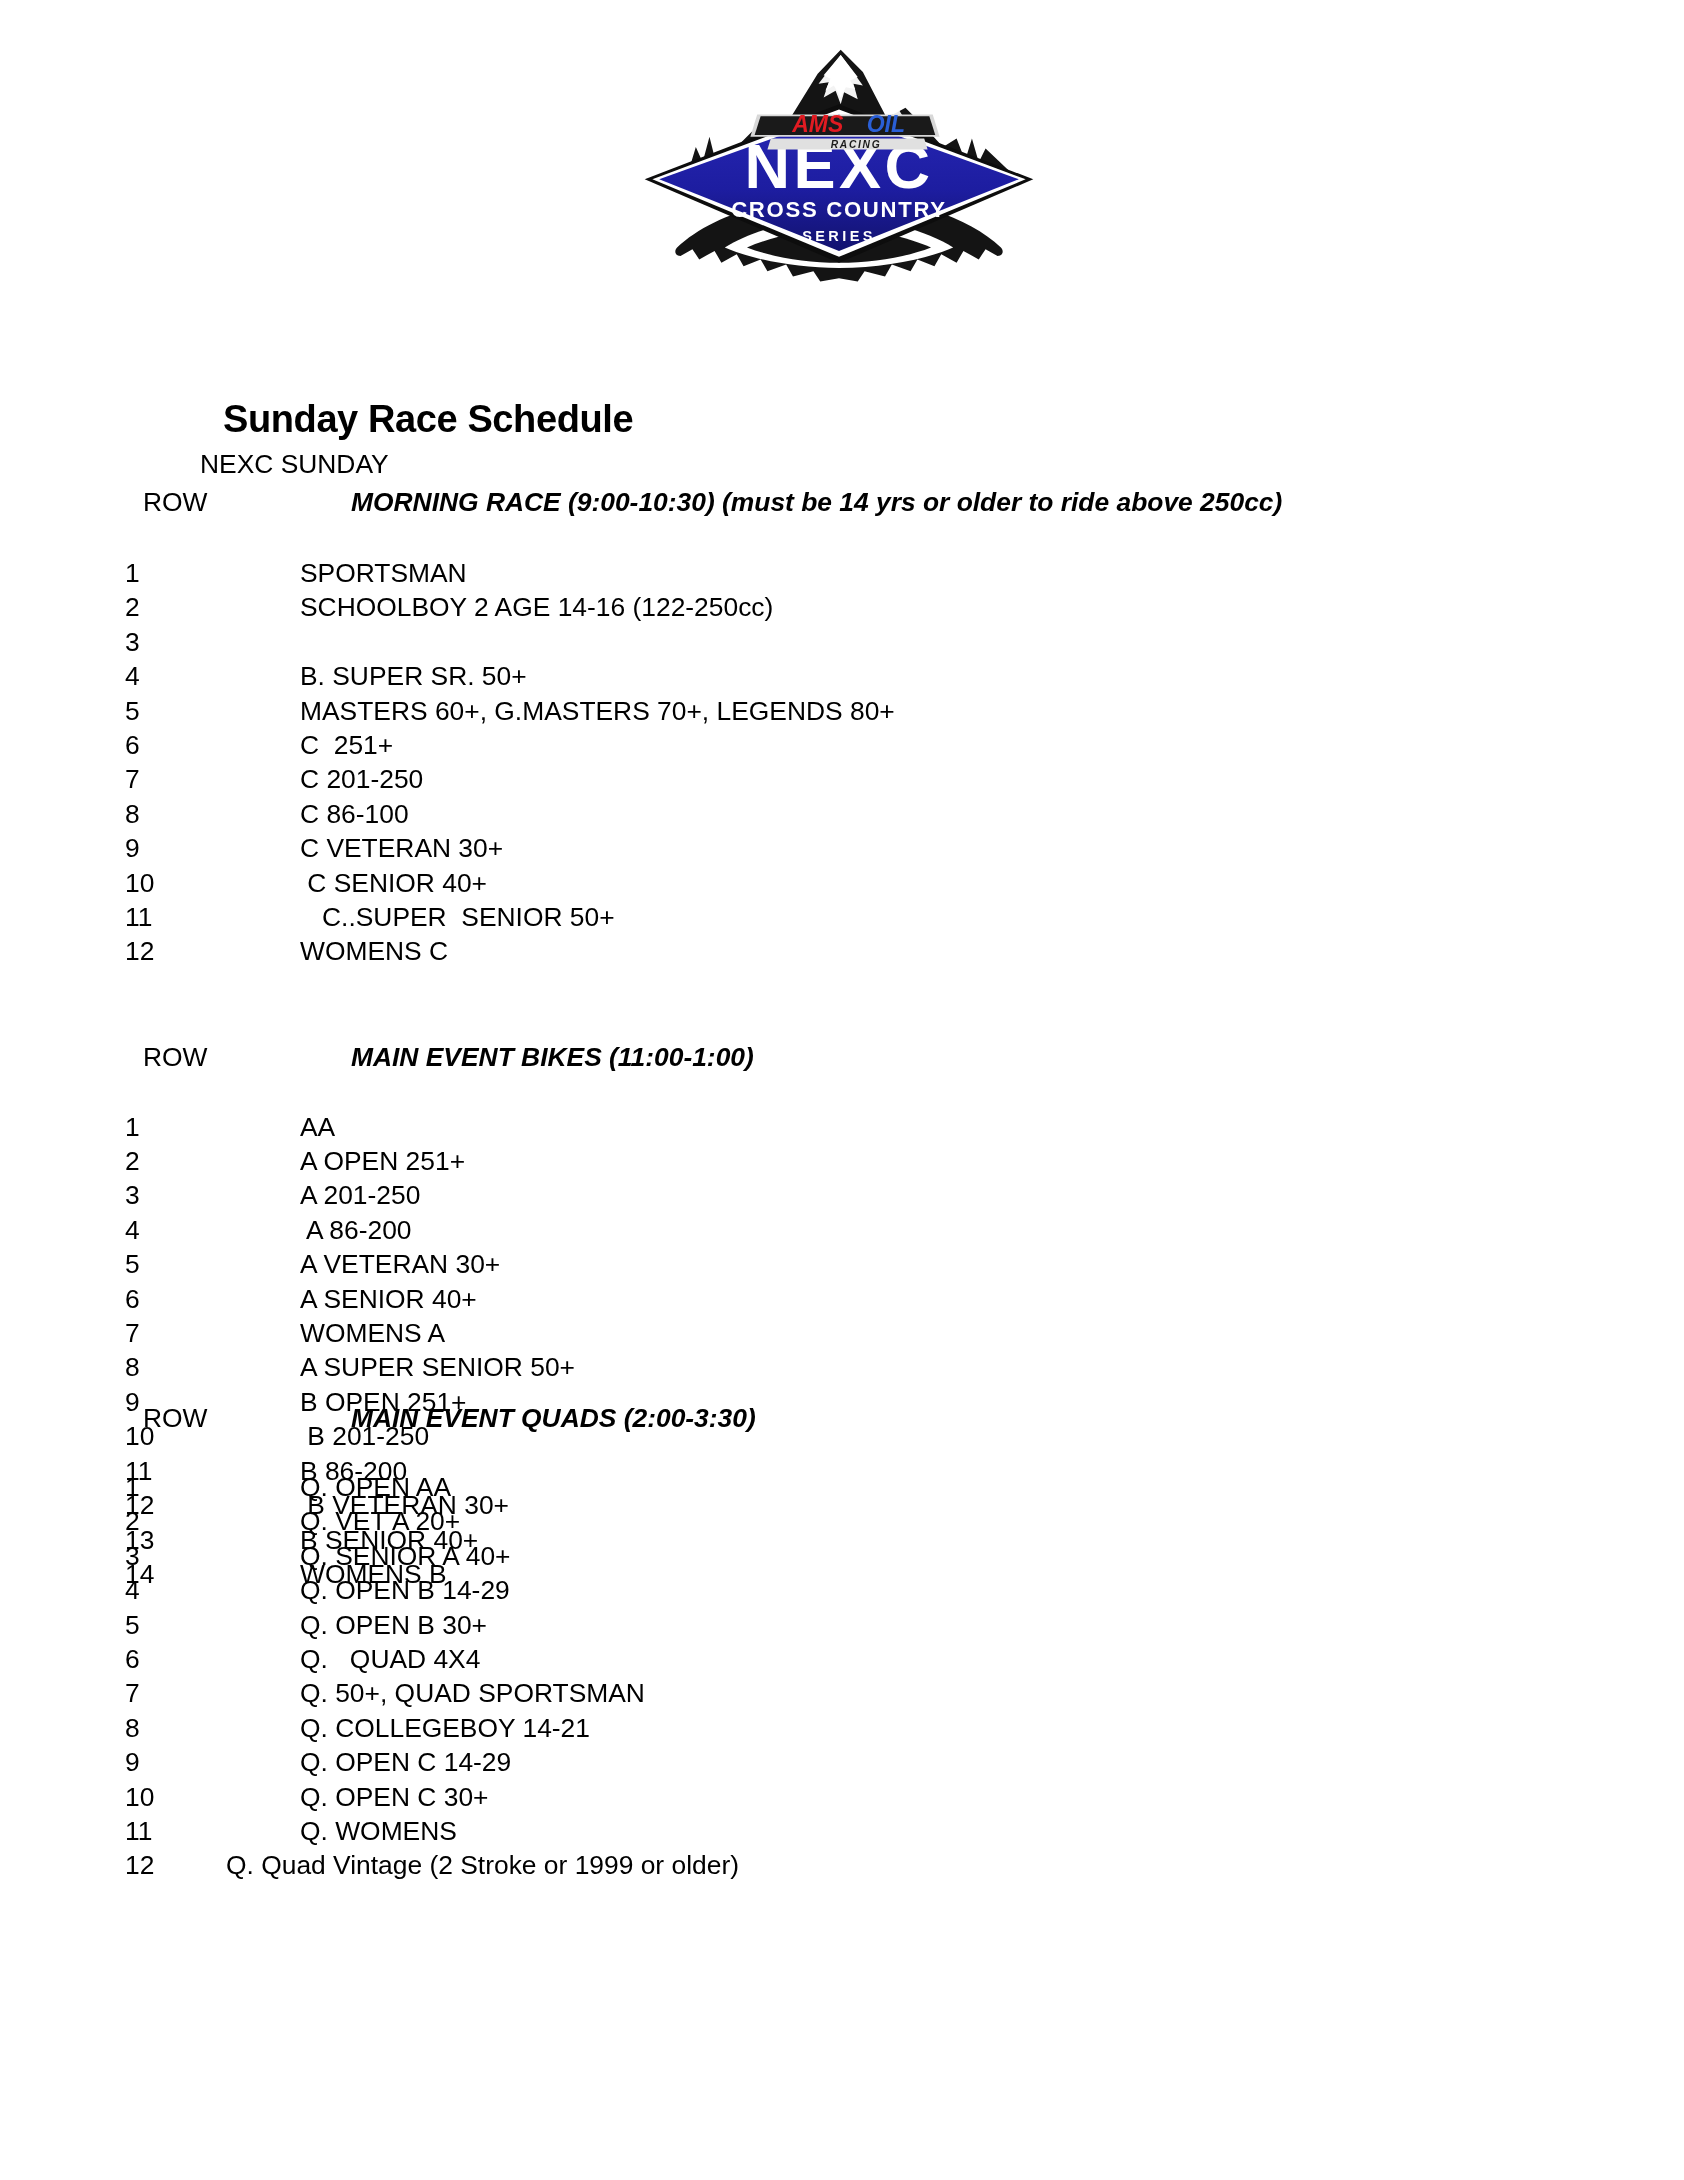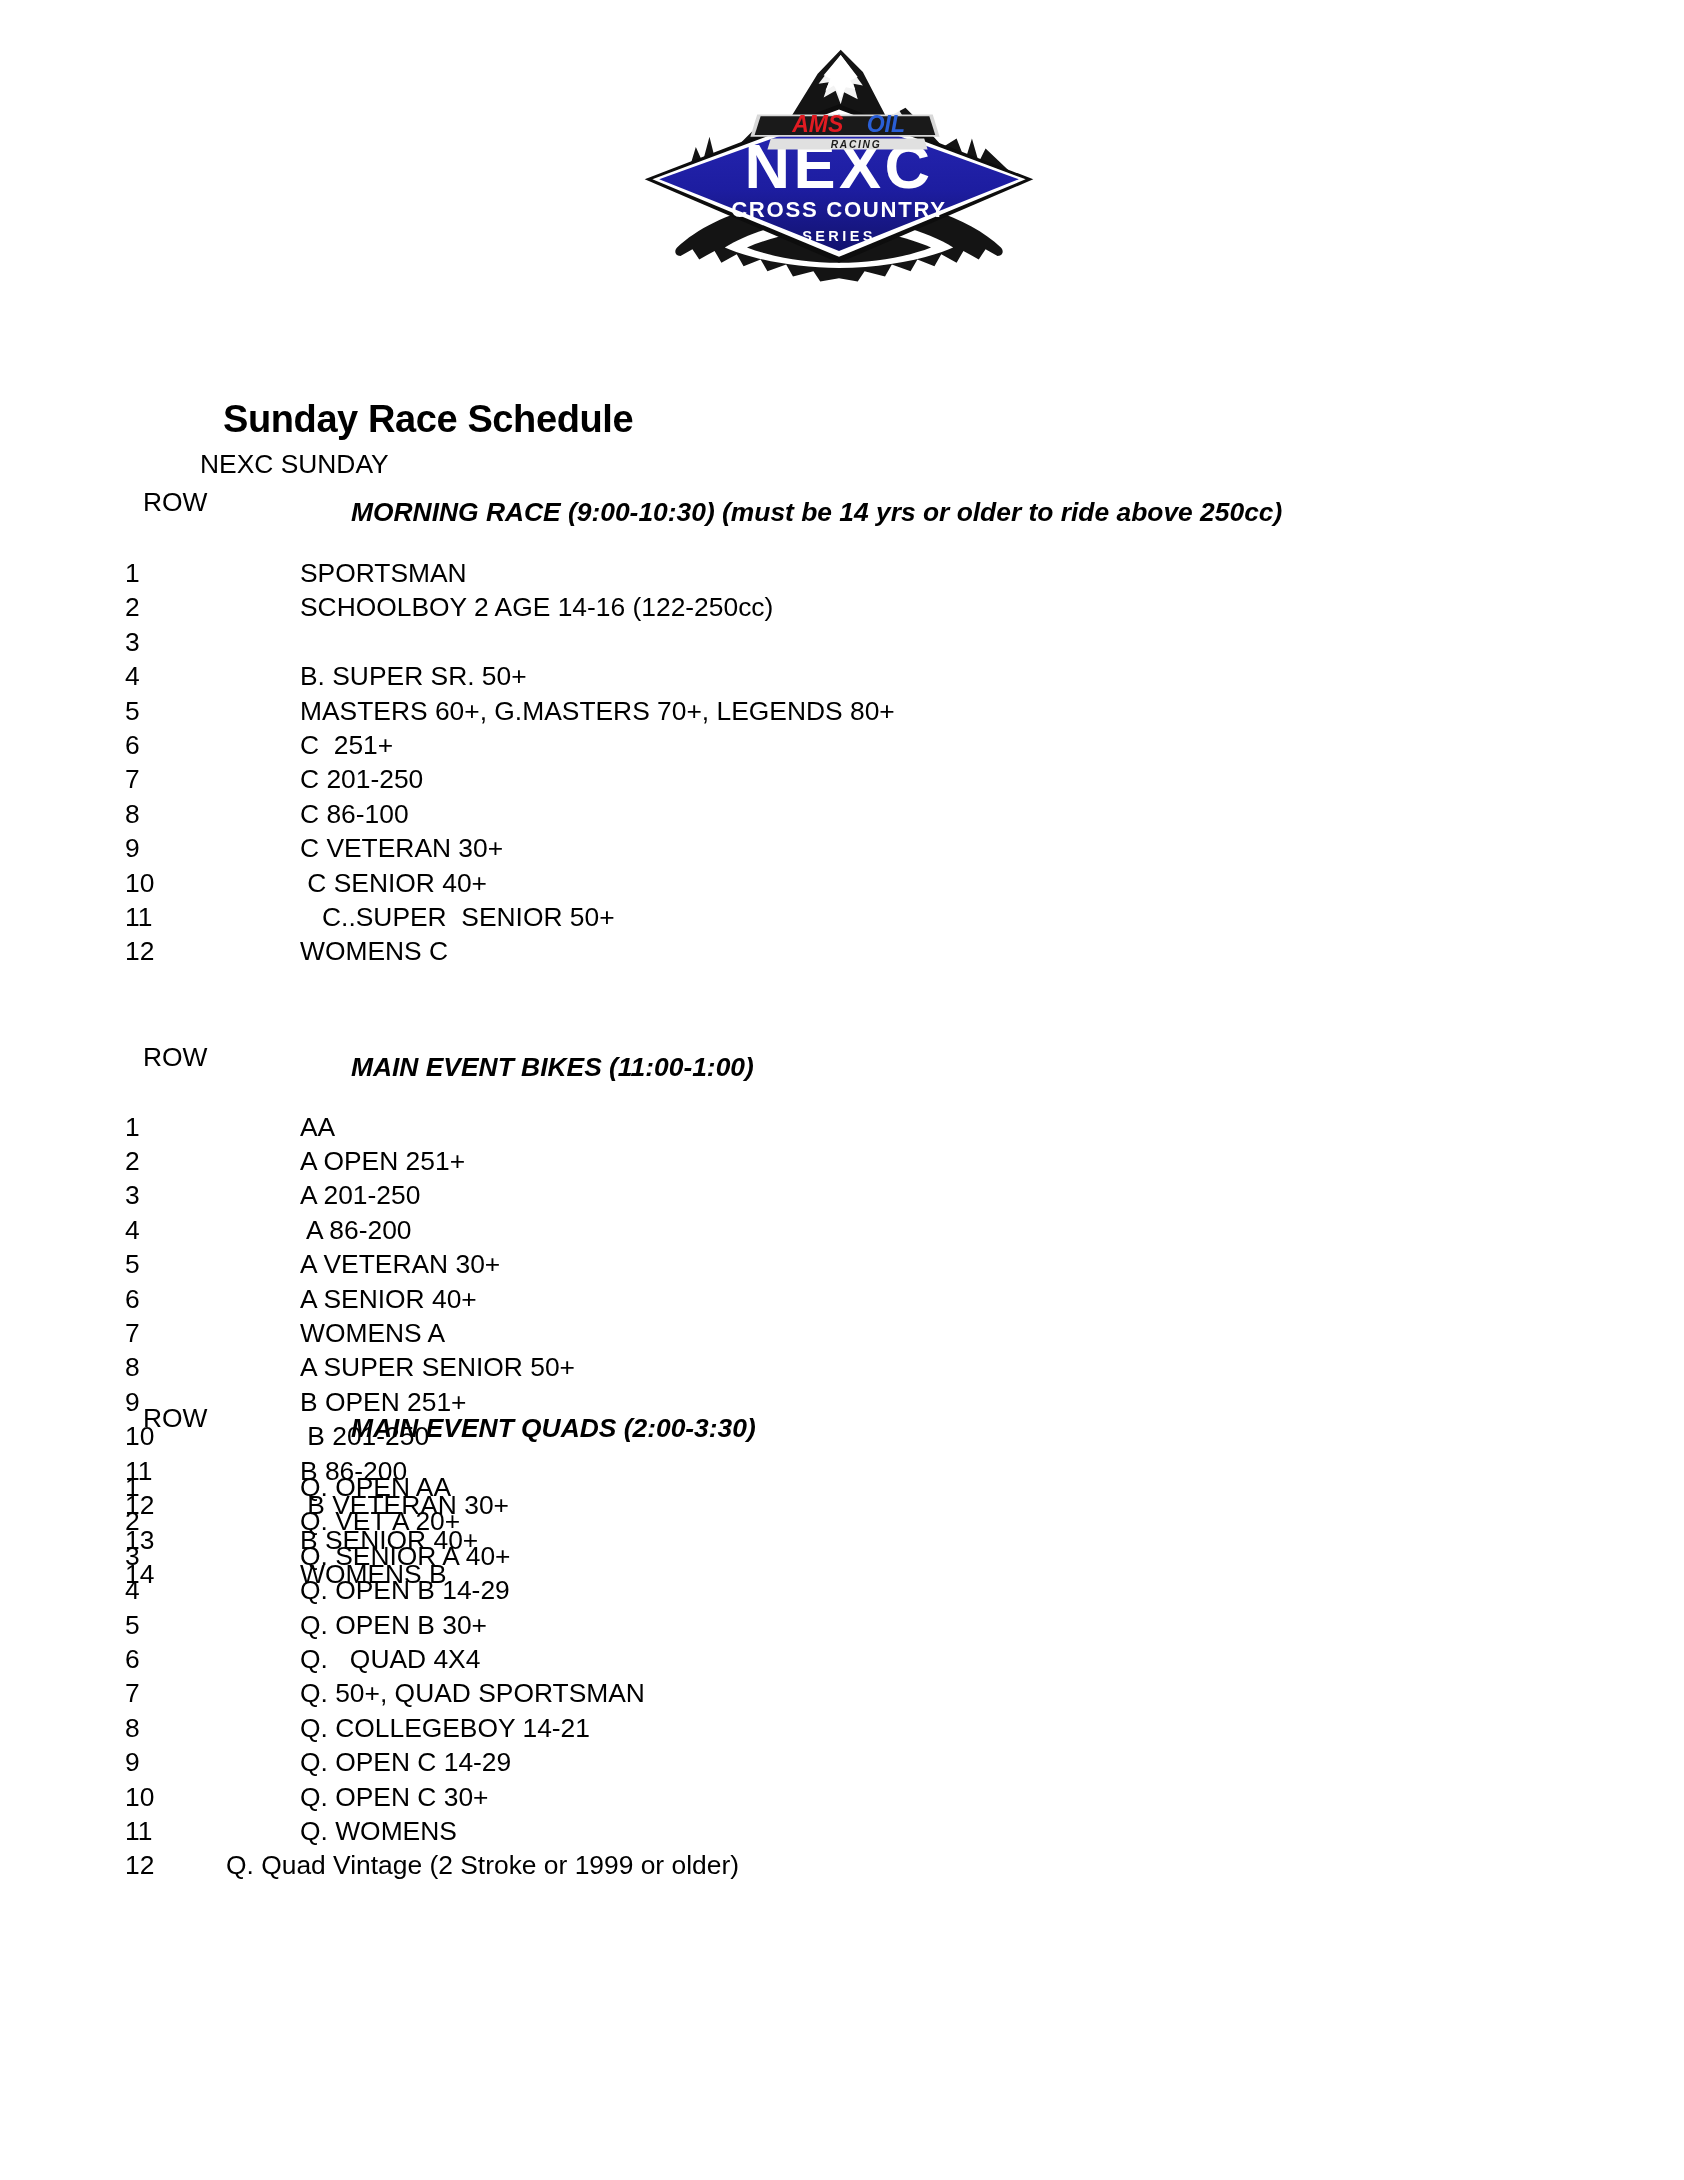--- a/index.html
+++ b/index.html
@@ -75,21 +75,21 @@
     position: absolute;
     left: 143px;
     top: 0;
     font-size: 26.4px;
     font-weight: normal;
     text-align: right;
   }
   .section-head .caption {
     position: absolute;
     left: 351px;
-    top: 10px;
+    top: 0;
     font-size: 26.4px;
     font-weight: bold;
     font-style: italic;
   }
 
   
   .class-row {
     position: absolute;
     left: 0;
     width: 1685px;

